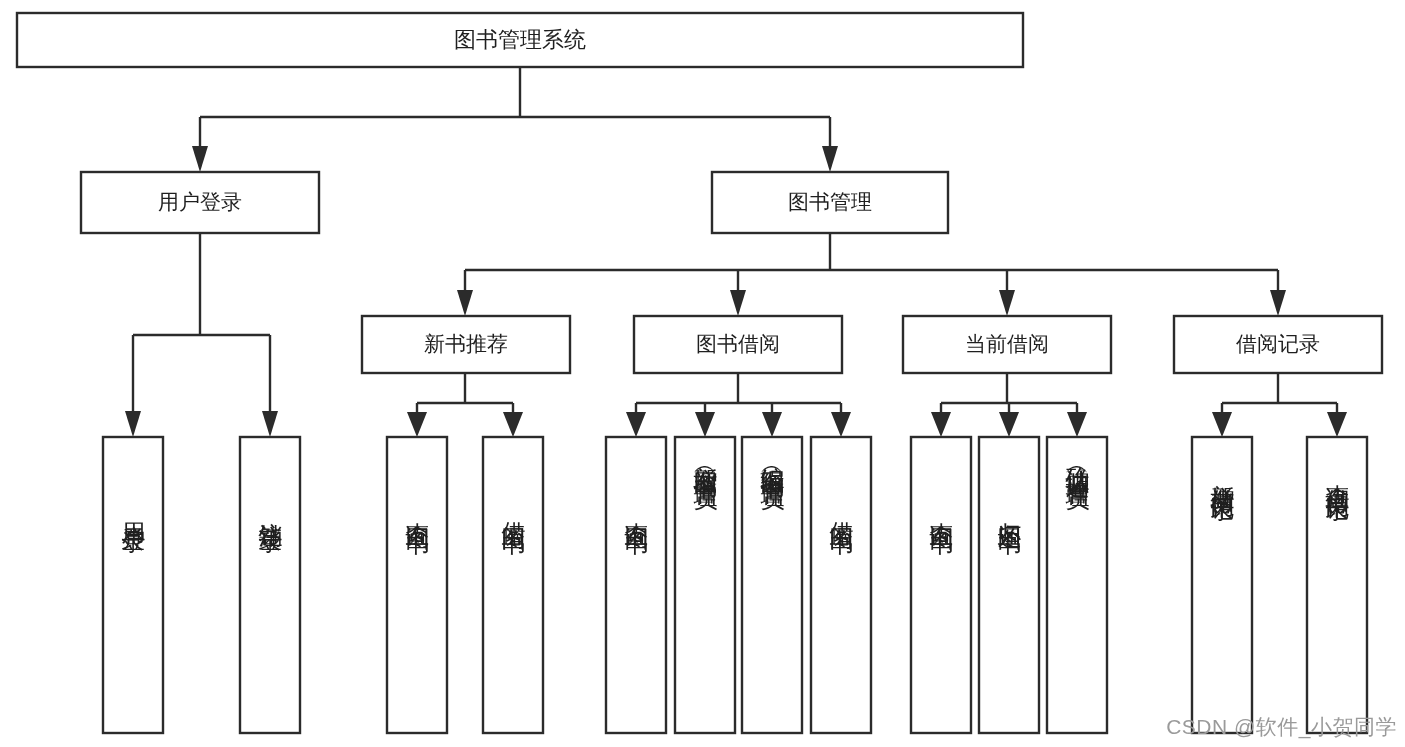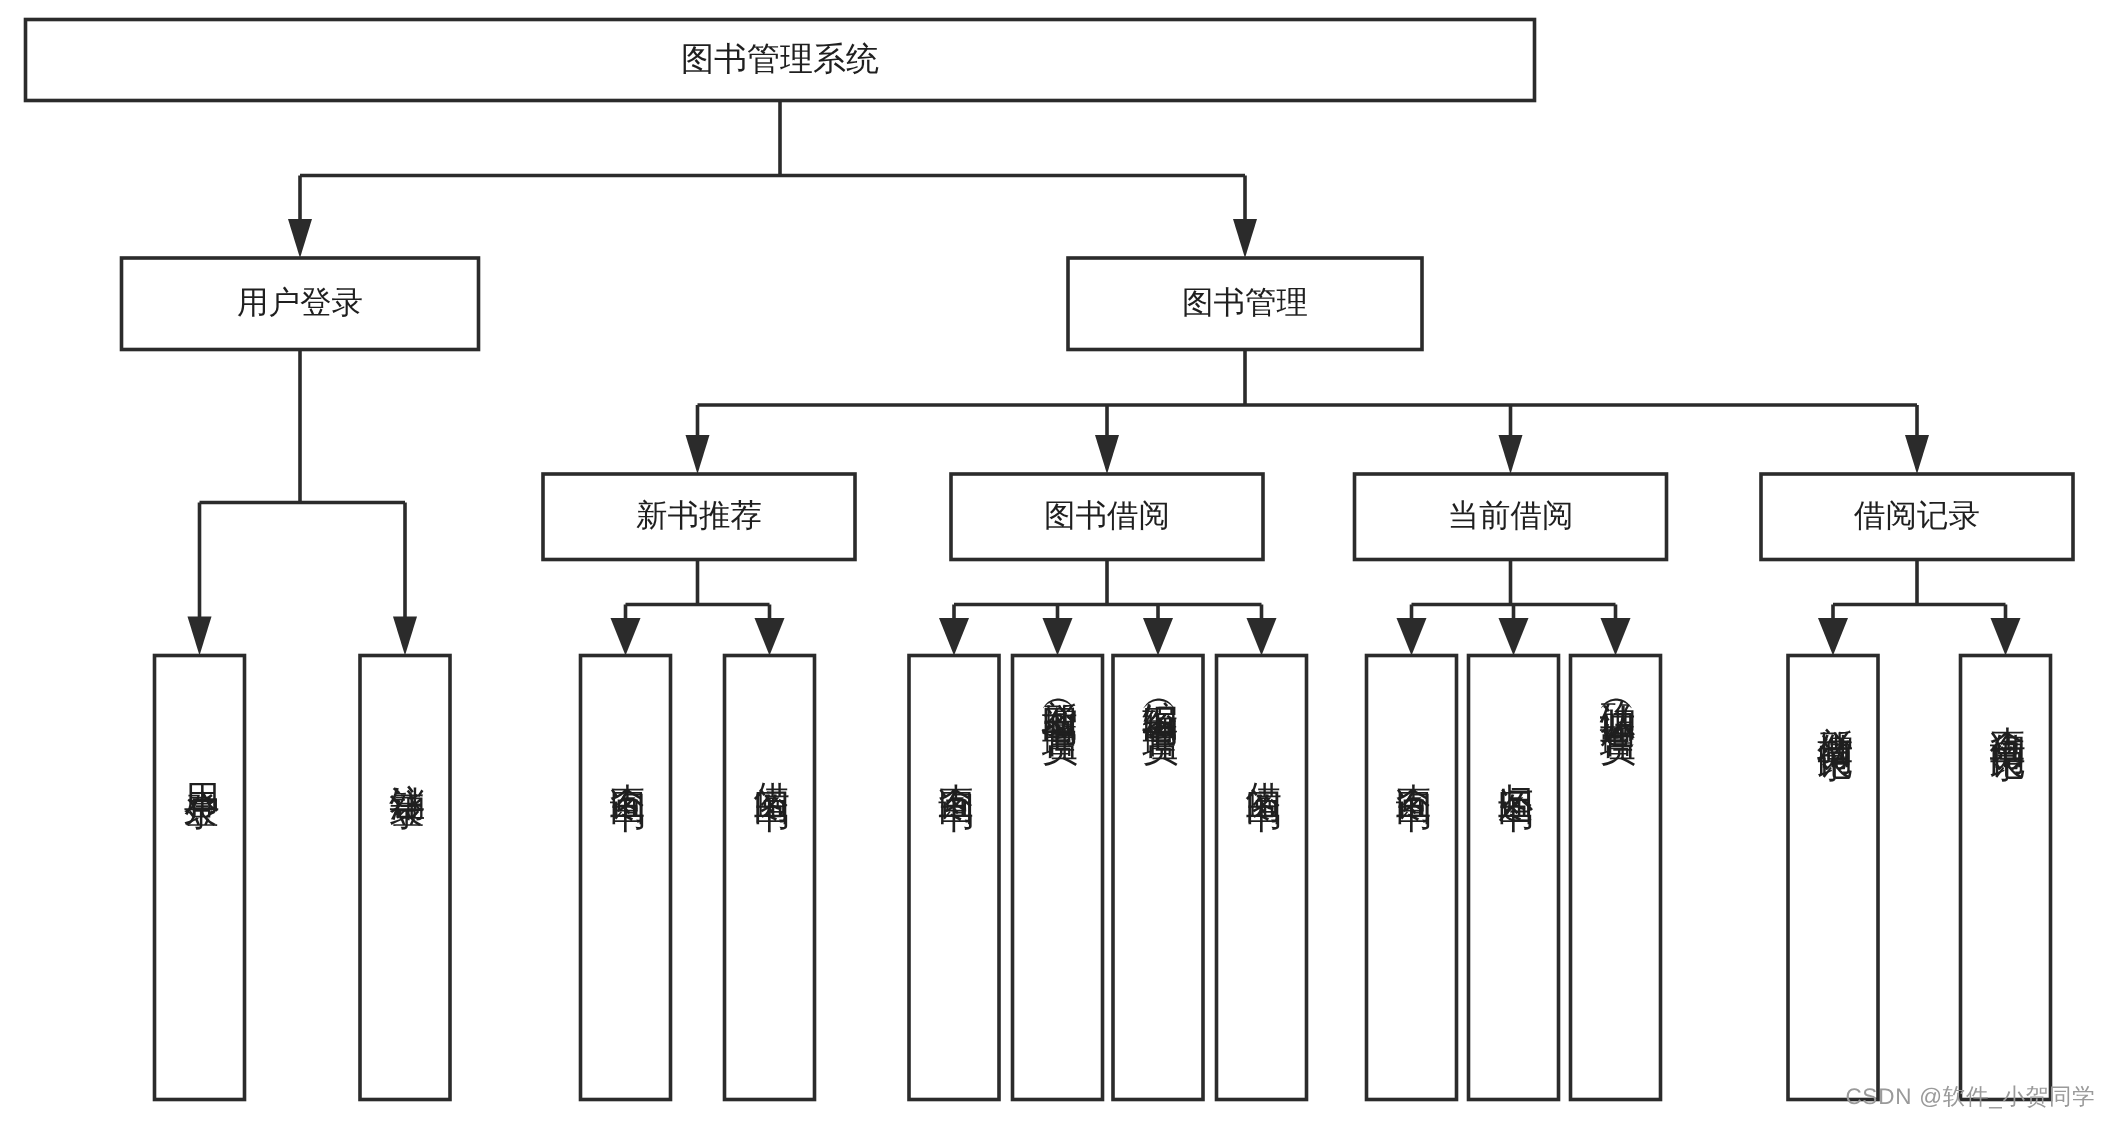--- a/index.html
+++ b/index.html
@@ -69,21 +69,21 @@
     letter-spacing: 3px;
     color: #1f1f1f;
     white-space: nowrap;
     text-align: left;
   }
   #watermark {
     position: absolute;
     right: 8px;
     bottom: 6px;
     font-family: "Liberation Sans", "DejaVu Sans", sans-serif;
-    font-size: 15px;
+    font-size: 21px;
     color: #9a9a9a;
     letter-spacing: 0.5px;
     white-space: nowrap;
   }
 </style>
 </head>
 <body>
 
 <div id="diagram-root">
 

